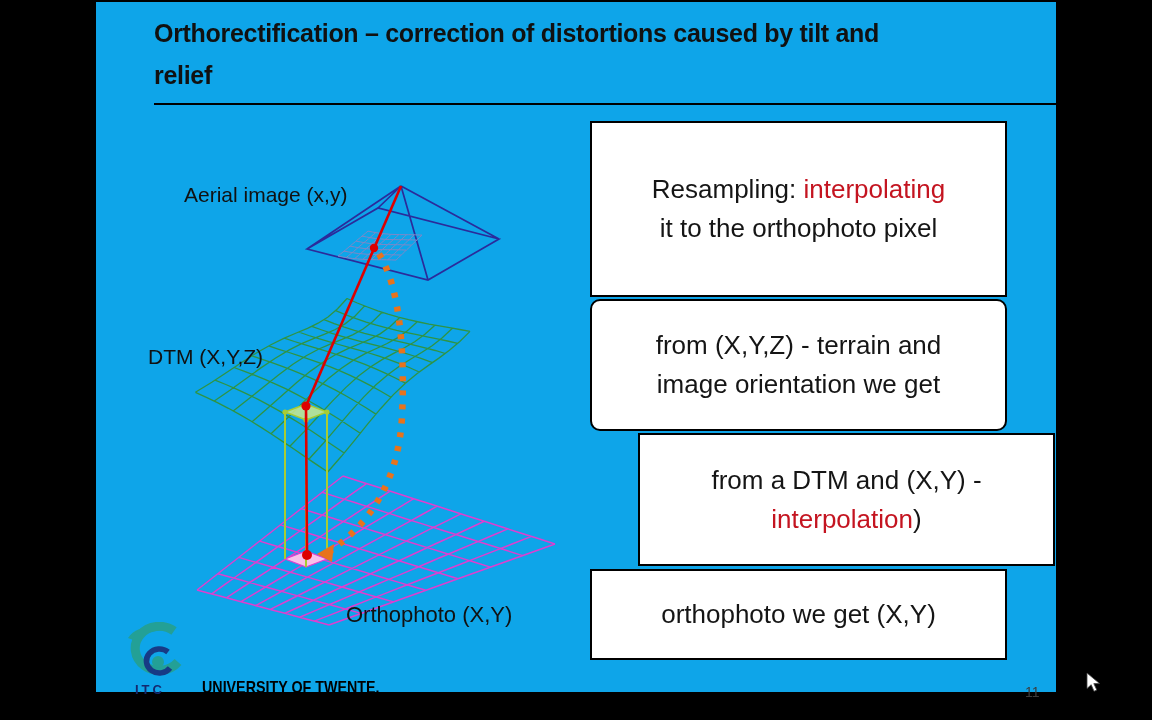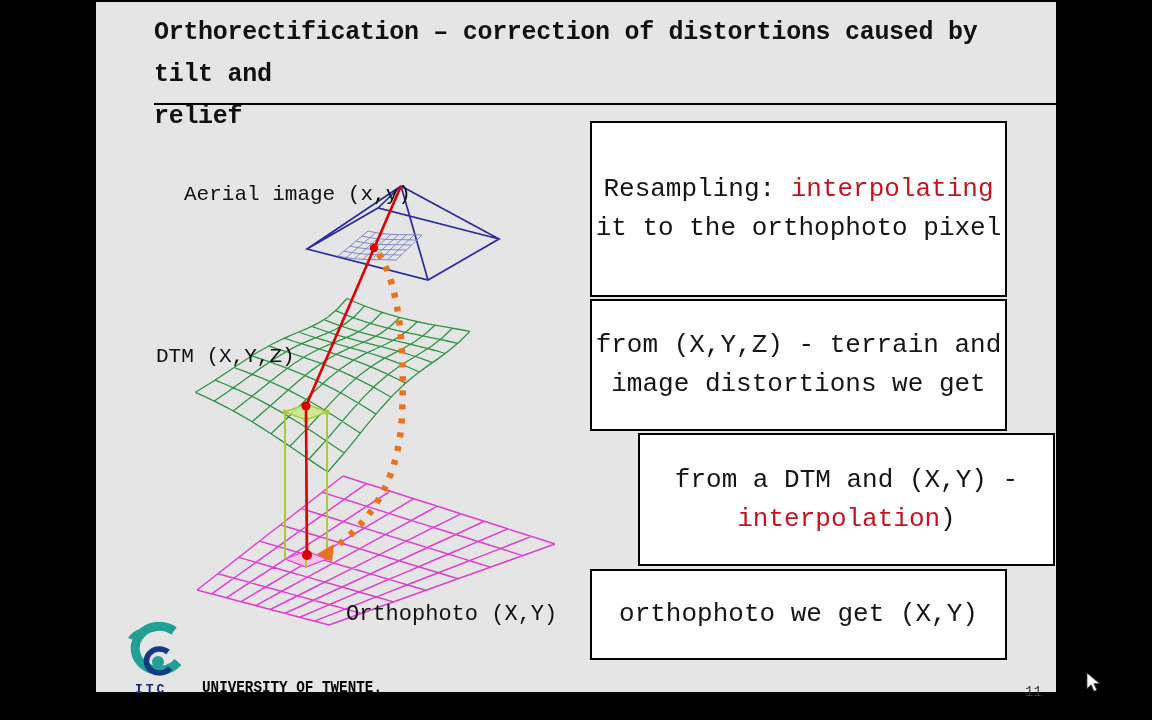--- a/index.html
+++ b/index.html
@@ -1,31 +1,31 @@
 <!DOCTYPE html>
 <html><head>
 <meta charset="utf-8">
 <style>
   html,body{margin:0;padding:0;background:#000;width:1152px;height:720px;overflow:hidden;
             font-family:"Liberation Sans",sans-serif;}
-  .slide{position:absolute;left:96px;top:2px;width:960px;height:690px;background:#e5e5e5;font-family:Liberation Mono, monospace;}
+  .slide{position:absolute;left:96px;top:2px;width:960px;height:690px;background:#0ea5e9;}
   .title{position:absolute;left:58px;top:10px;width:884px;font-size:25px;font-weight:bold;
          line-height:42px;letter-spacing:-0.3px;color:#111;}
   .title-rule{position:absolute;left:58px;top:101px;width:902px;height:2px;background:#000;}
   .dlabel{position:absolute;color:#111;white-space:nowrap;}
   #lbl-aerial{left:88px;top:181px;font-size:21px;}
-  #lbl-dtm{left:60px;top:343px;font-size:21px;}
+  #lbl-dtm{left:52px;top:343px;font-size:21px;}
   #lbl-ortho{left:250px;top:600px;font-size:22px;}
   #diag{position:absolute;left:0;top:0;}
   .ibox{position:absolute;left:494px;width:417px;border:2px solid #000;background:#fff;
         box-sizing:border-box;display:flex;flex-direction:column;justify-content:center;
         align-items:center;font-size:26px;line-height:39px;color:#151515;}
   .bline{white-space:nowrap;}
   #box1{top:119px;height:176px;}
-  #box2{top:297px;height:132px;}
+  #box2{top:297px;height:132px;border-radius:10px;}
   #box3{top:431px;height:133px;margin-left:48px;}
   #box4{top:567px;height:91px;}
   #itc-logo{position:absolute;left:22px;top:620px;}
   #itc-text{position:absolute;left:39px;top:680px;font-size:13px;font-weight:bold;
             letter-spacing:3px;color:#14286e;}
   #uni-text{position:absolute;left:106px;top:676px;font-size:17px;font-weight:bold;color:#000;
             transform:scaleX(0.84);transform-origin:left center;white-space:nowrap;}
   .pageno{position:absolute;left:922px;top:682px;font-size:14px;color:#3c3c3c;margin-left:7px;}
   #cursor{position:absolute;left:1086px;top:672px;}
 </style>
@@ -69,21 +69,21 @@
   <div class="dlabel" id="lbl-aerial">Aerial image (x,y)</div>
   <div class="dlabel" id="lbl-dtm">DTM (X,Y,Z)</div>
   <div class="dlabel" id="lbl-ortho">Orthophoto (X,Y)</div>
 
   <div class="ibox" id="box1">
       <div class="bline"><span>Resampling: </span><span style="color: rgb(196, 20, 32);">interpolating</span></div>
       <div class="bline"><span>it to the orthophoto pixel</span></div>
     </div>
   <div class="ibox" id="box2">
       <div class="bline"><span>from (X,Y,Z) - terrain and</span></div>
-      <div class="bline"><span>image distortions we get</span></div>
+      <div class="bline"><span>image orientation we get</span></div>
     </div>
   <div class="ibox" id="box3">
       <div class="bline"><span>from a DTM and (X,Y) -</span></div>
       <div class="bline"><span style="color: rgb(196, 20, 32);">interpolation</span><span>)</span></div>
     </div>
   <div class="ibox" id="box4">
       <div class="bline"><span>orthophoto we get (X,Y)</span></div>
     </div>
 
   <svg id="itc-logo" width="78" height="64" viewBox="0 0 78 64">

